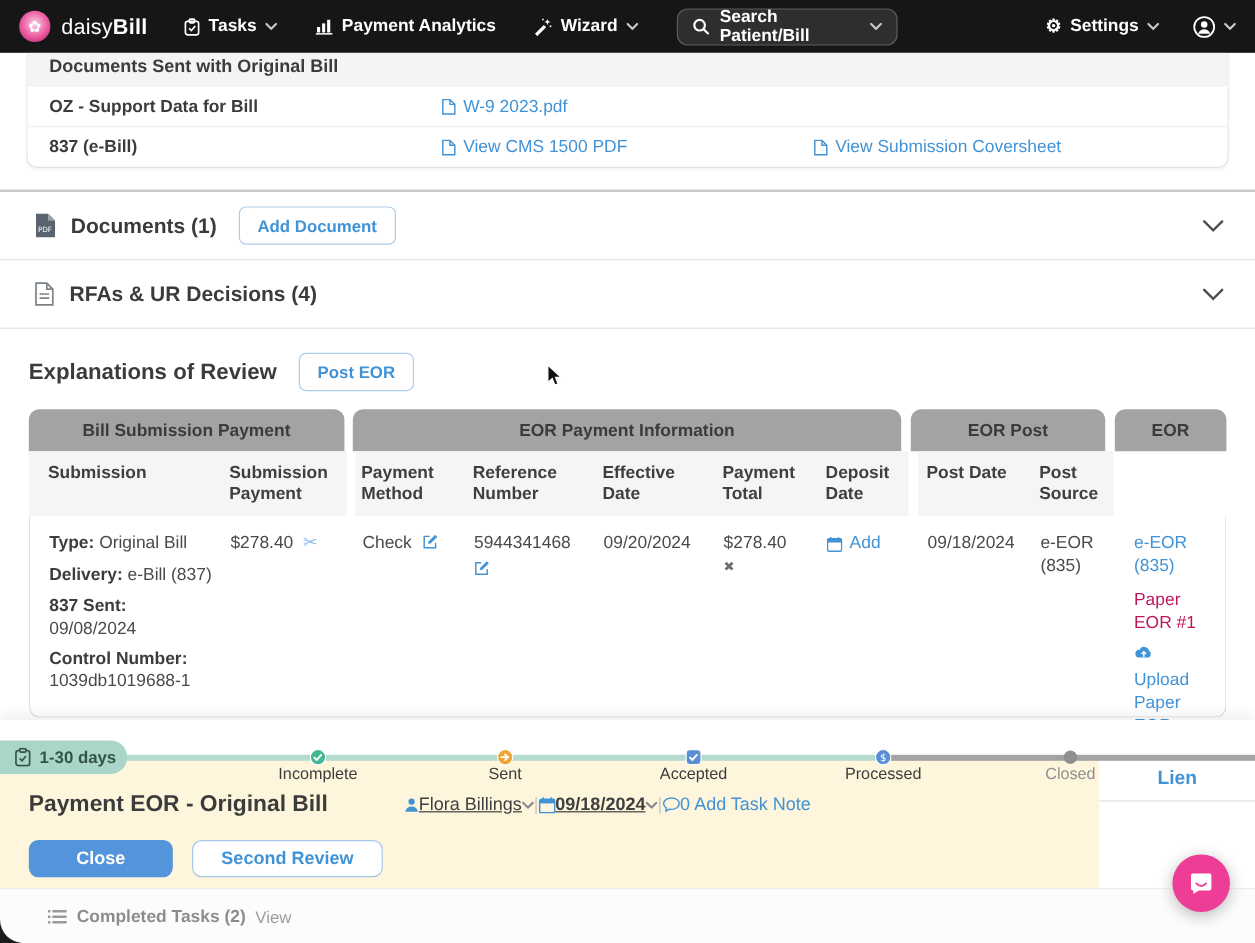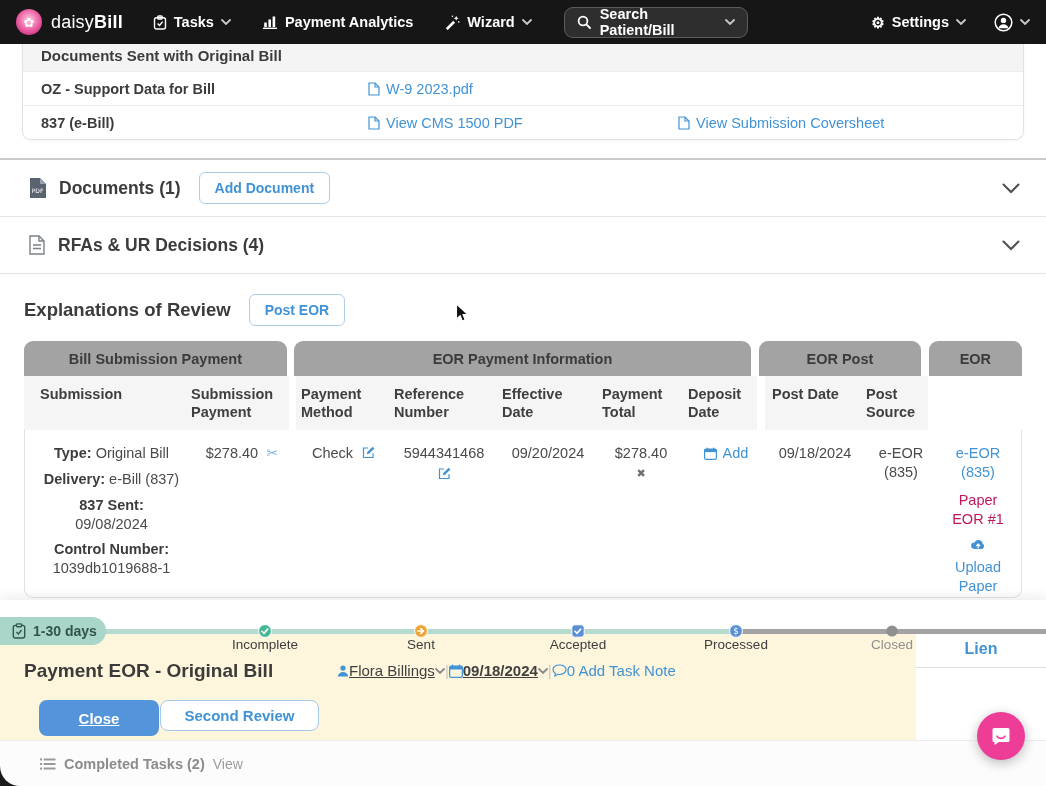--- a/index.html
+++ b/index.html
@@ -54,21 +54,21 @@
   .tg-s { background:#f5f5f5; height:54px; padding-top:9px; display:grid; font-size:14.5px; font-weight:700;
           color:#3f3f3f; line-height:1.25; }
   .tg-s div { padding-right:10px; }
   .s1 { grid-template-columns:151px auto; padding-left:16px; }
   .s2 { grid-template-columns:93px 108px 100px 86px auto; padding-left:5px; }
   .s3 { grid-template-columns:94px auto; padding-left:7px; }
   .s4 { padding-left:8px; }
   .tbody { border:1px solid #e2e2e2; border-top:none; border-radius:0 0 9px 9px; display:grid;
            grid-template-columns:151px 110px 93px 108px 100px 86px 84px 94px 78px auto;
            padding:14px 0 14px 16px; height:168px; font-size:14.5px; color:#4a4a4a; line-height:1.3; }
-  .cell { padding-right:10px;text-align:center; }
+  .cell { padding-right:10px; }
   .blabel { font-weight:700; color:#3c3c3c; }
   .sub-line { margin-bottom:7px; }
   .icon-blue { color:#4193d6; display:inline-flex; vertical-align:-1px; cursor:pointer; }
   .icon-ltblue { color:#85b8e8; }
   .xmark { color:#6f6f6f; font-size:11px; cursor:pointer; margin-top:3px; }
   .links-cell > div { margin-bottom:9px; }
 
   
   .cursor { position:absolute; left:455px; top:303px; z-index:60; pointer-events:none; }
 
@@ -84,22 +84,22 @@
   .age-pill { position:absolute; left:0; top:17px; width:106px; height:28px; background:#a9d6c8; border-radius:0 15px 15px 0;
               display:flex; align-items:center; gap:7px; padding-left:12px; font-size:14px; font-weight:700; color:#33544a; z-index:5; }
   .step-dot { position:absolute; top:31px; transform:translate(-50%,-50%); z-index:4; display:inline-flex; }
   .step-label { position:absolute; top:37px; transform:translateX(-50%); font-size:13.5px; color:#3d3d3d; z-index:4; white-space:nowrap; }
   .step-label.muted { color:#909090; }
   .f-title { position:absolute; left:24px; top:60px; font-size:19px; font-weight:700; color:#3b3b3b; }
   .f-meta { position:absolute; left:337px; top:62px; display:flex; align-items:center; gap:0; font-size:15px; color:#3f3f3f; }
   .f-meta .sep { color:#c9c9c9; font-size:15px; }
   .u { text-decoration:underline; cursor:pointer; }
   .meta-blue { color:#4193d6; cursor:pointer; }
-  .close-btn { position:absolute; left:39px; top:100px; width:120px; height:36px; background:#5494da; border:none;
-               border-radius:8px; color:#fff; font-size:15px; font-weight:700; font-family:inherit; cursor:pointer;text-decoration:underline; }
+  .close-btn { position:absolute; left:24px; top:100px; width:120px; height:31px; background:#5494da; border:none;
+               border-radius:8px; color:#fff; font-size:15px; font-weight:700; font-family:inherit; cursor:pointer; }
   .second-btn { position:absolute; left:160px; top:100px; width:159px; height:31px; background:#fff; border:1px solid #a5c8ec;
                 border-radius:8px; color:#4193d6; font-size:15px; font-weight:700; font-family:inherit; cursor:pointer; }
   .bottom-bar { position:absolute; left:0; top:140px; right:0; height:46px; background:#fcfcfc; border-top:1px solid #ececec;
                 display:flex; align-items:center; padding-left:40px; gap:8px; z-index:2; border-radius:0 0 0 20px; }
   .corner-dark { position:absolute; left:0; bottom:0; width:24px; height:26px; background:#1b1b1b; z-index:1; }
   .bb-text { font-size:14.5px; font-weight:700; color:#8c8c8c; }
   .bb-view { font-size:14px; color:#9c9c9c; cursor:pointer; }
   .chat-btn { position:absolute; left:977px; top:112px; width:48px; height:48px; border-radius:50%; background:#ee3d96;
               border:none; z-index:30; cursor:pointer; box-shadow:0 3px 12px rgba(0,0,0,.28), 0 0 0 5px rgba(255,255,255,.55);
               display:flex; align-items:center; justify-content:center; }

